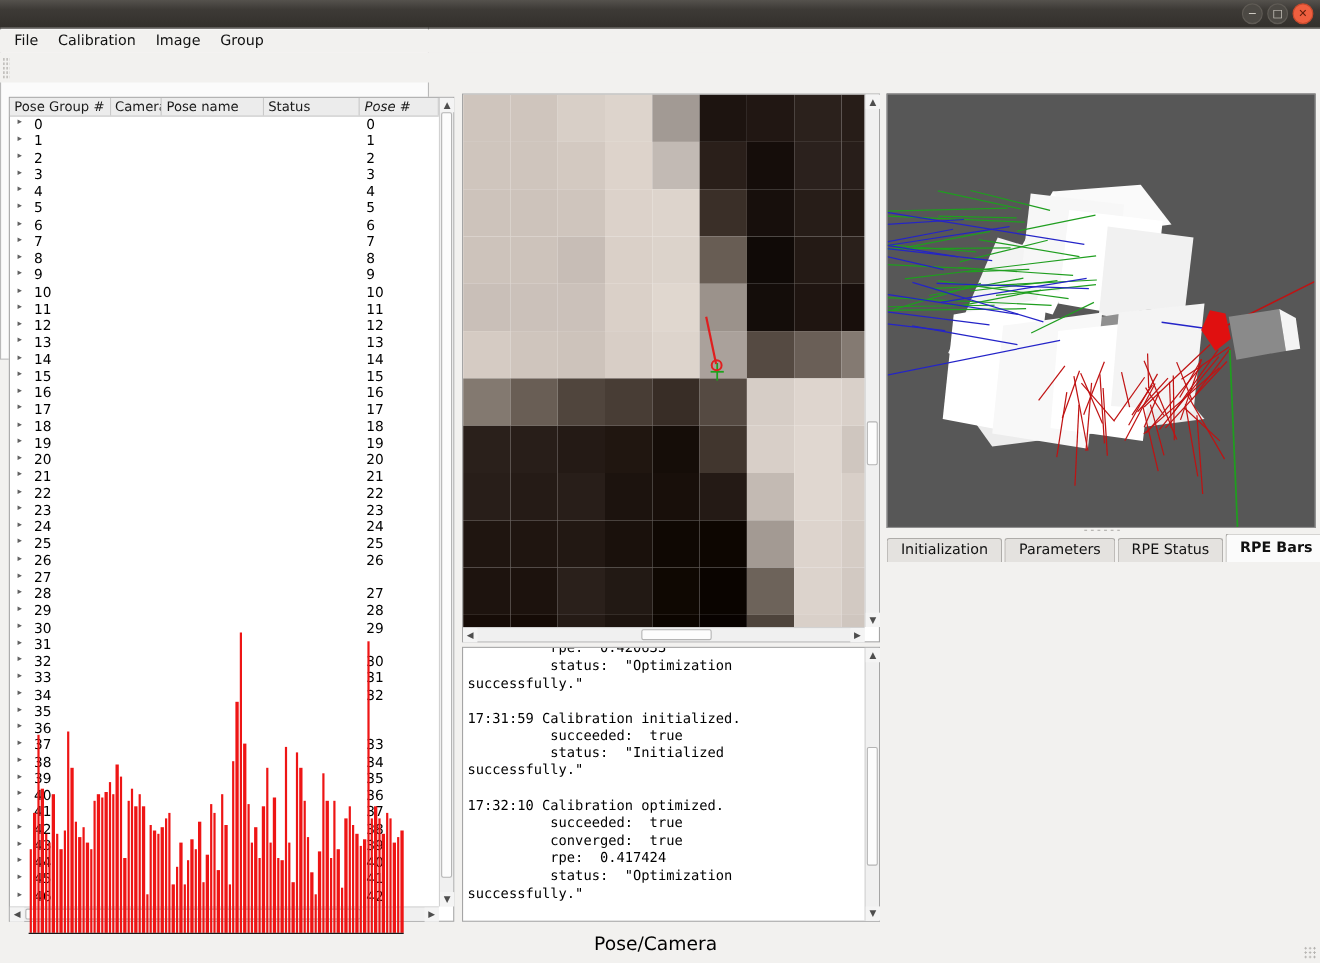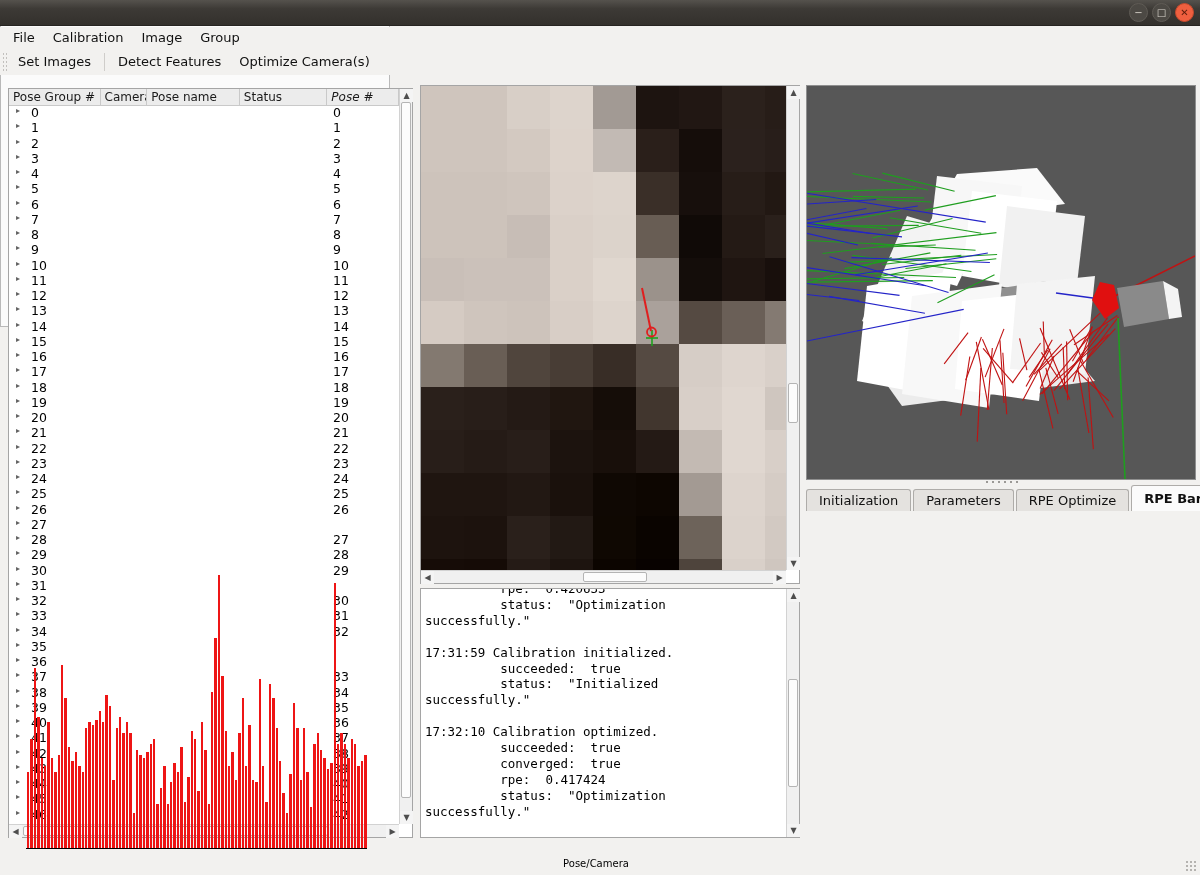--- a/index.html
+++ b/index.html
@@ -84,21 +84,21 @@
     height:22px; white-space:nowrap; }
   .tab.active { background:#fbfbfb; font-weight:bold; height:26px; padding-top:5px; }
 
   
   #chart-panel { left:806px; top:511px; width:390px; height:327px; background:#fbfbfb;
     border:1px solid #b9b9b9; }
   #bars { position:absolute; left:27px; bottom:27px; width:339px; height:274px;
     display:flex; align-items:flex-end; gap:1px; }
   .bar { flex:1 1 auto; min-width:1px; }
   #axis-line { position:absolute; left:26px; bottom:26px; width:341px; height:1px; background:#000; }
-  #xlabel { position:absolute; left:0; right:8px; bottom:6px; text-align:center; font-size:10px; color:#000; }
+  #xlabel { position:absolute; left:0; right:8px; bottom:6px; text-align:center; font-size:17px; color:#000; }
 
   
   .grip { position:absolute; right:3px; bottom:3px; width:12px; height:12px;
     background-image:radial-gradient(#b5b3b0 1px, transparent 1px); background-size:4px 4px; }
 </style>
 </head>
 <body>
 
 <div class="titlebar">
   <div class="winbtns">
@@ -110,26 +110,20 @@
 
 <div class="menubar" id="menubar">
     <div class="menu-item">File</div>
     <div class="menu-item">Calibration</div>
     <div class="menu-item">Image</div>
     <div class="menu-item">Group</div>
   </div>
 
 <div class="toolbar">
   <div class="tb-handle"></div>
-  <div id="toolbar-items" style="display:flex;align-items:center;">
-      <div class="tb-item">Set Images</div>
-      <div class="tb-sep"></div>
-      <div class="tb-item">Detect Features</div>
-      <div class="tb-item">Optimize Camera(s)</div>
-    </div>
 </div>
 
 <div class="panel" id="table-panel">
   <div class="thead" id="thead">
       <div class="th" style="width: 92px;">Pose Group #</div>
       <div class="th" style="width: 47px;">Camera</div>
       <div class="th" style="width: 93px;">Pose name</div>
       <div class="th" style="width: 88px;">Status</div>
       <div class="th" style="width: 72px; font-style: italic;">Pose #</div>
     </div>
@@ -674,21 +668,21 @@
       <polygon points="356,195 371,203 375,231 362,233" fill="#f4f4f4"></polygon>
     </g>
   </svg>
 </div>
 
 <div class="split-dots"></div>
 
 <div id="tabbar">
     <div class="tab">Initialization</div>
     <div class="tab">Parameters</div>
-    <div class="tab">RPE Optimize</div>
+    <div class="tab">RPE Status</div>
     <div class="tab active">RPE Bars</div>
   </div>
 
 <div id="chart-panel">
   <div id="bars">
       <div class="bar" style="height: 76px; background: rgb(238, 21, 21);"></div>
       <div class="bar" style="height: 109px; background: rgb(238, 21, 21);"></div>
       <div class="bar" style="height: 180px; background: rgb(238, 21, 21);"></div>
       <div class="bar" style="height: 131px; background: rgb(238, 21, 21);"></div>
       <div class="bar" style="height: 90px; background: rgb(238, 21, 21);"></div>

